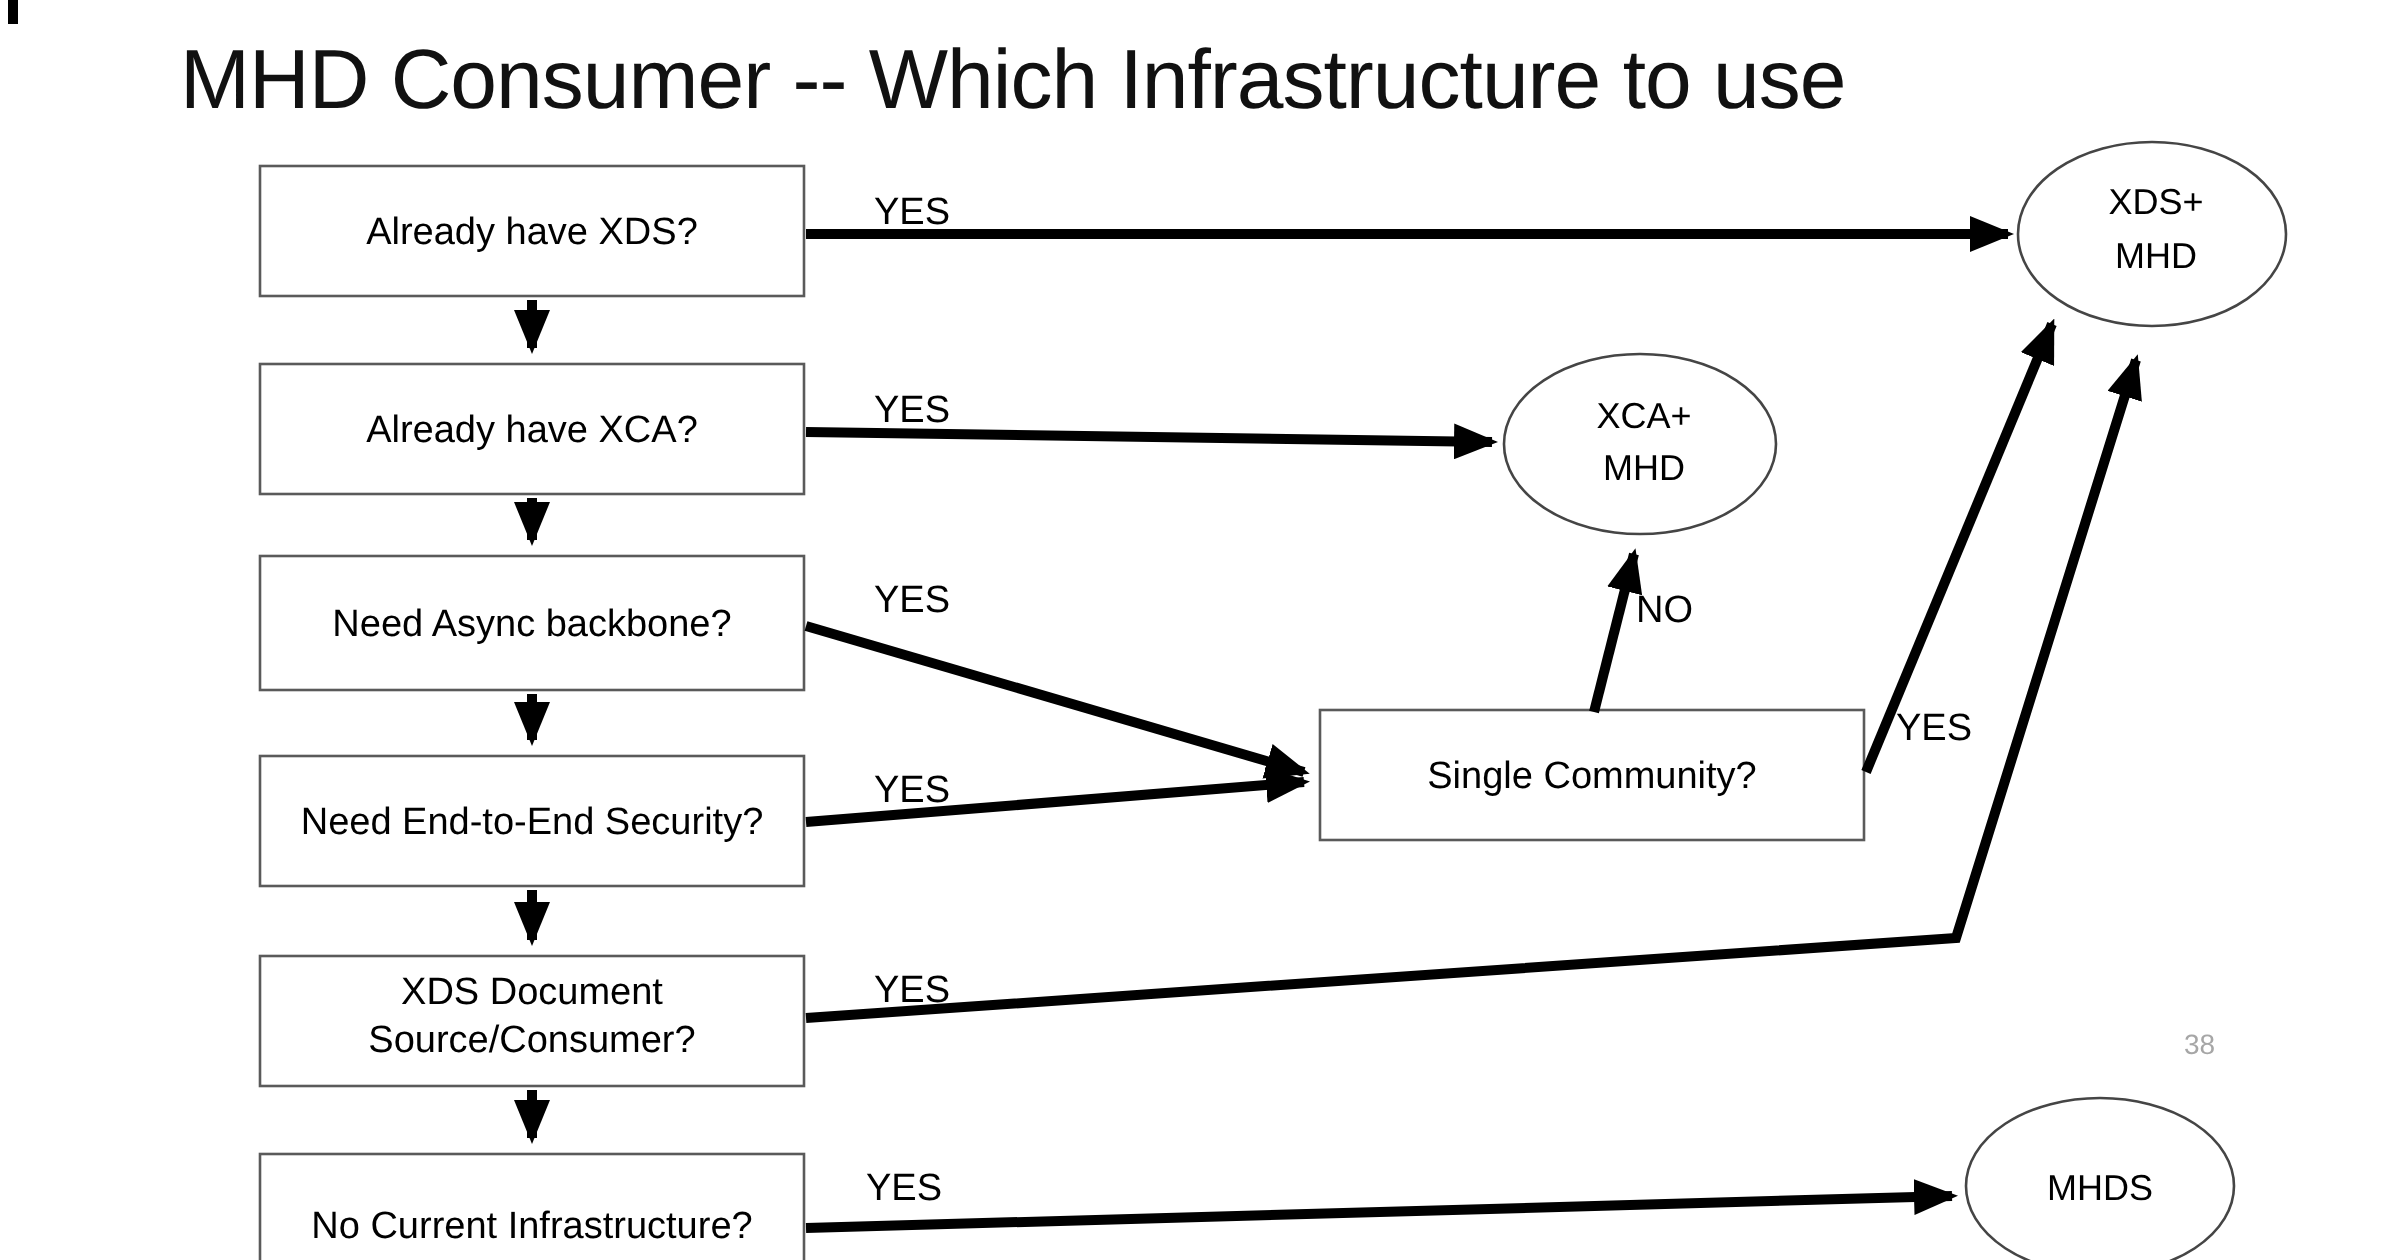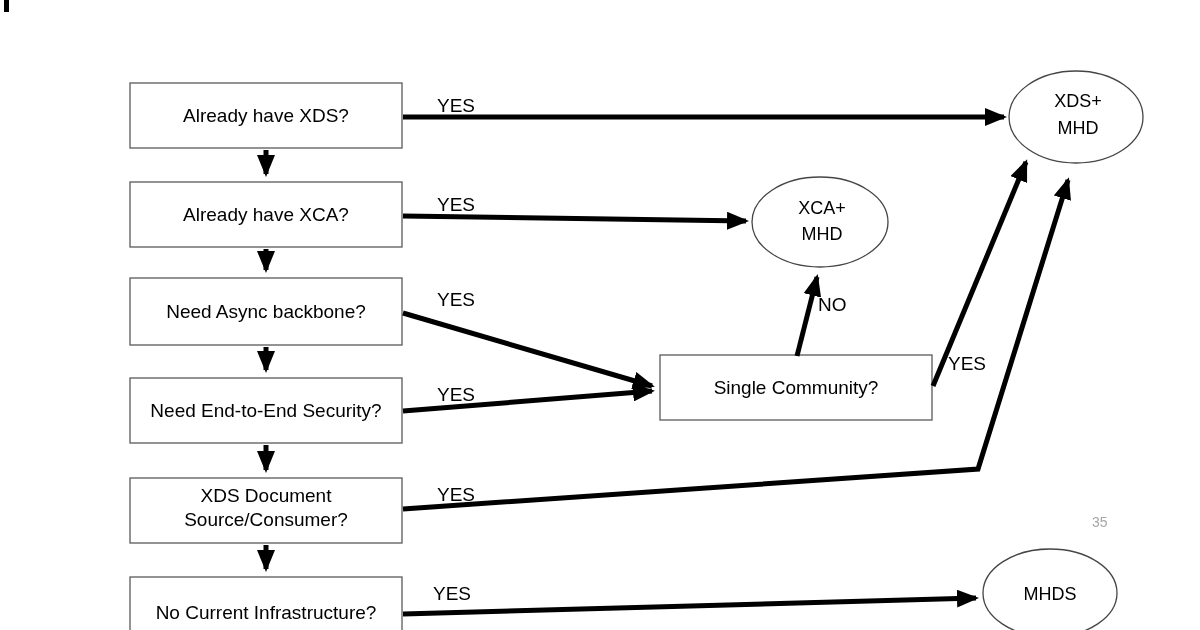--- a/index.html
+++ b/index.html
@@ -35,22 +35,23 @@
   .edge{stroke:#000000;stroke-width:5;fill:none;stroke-linejoin:miter;}
   .node-label{font-family:"Liberation Sans",sans-serif;font-size:19px;fill:#000000;text-anchor:middle;}
   .ellipse-label{font-family:"Liberation Sans",sans-serif;font-size:18px;fill:#000000;text-anchor:middle;}
   .edge-label{font-family:"Liberation Sans",sans-serif;font-size:19px;fill:#000000;text-anchor:start;}
 </style>
 </head>
 <body>
 
 <div class="slide">
 
+  <div class="slide-title">MHD Consumer -- Which Infrastructure to use</div>
   <div class="corner-mark"></div>
-  <div class="page-num">35</div>
+  <div class="page-num">38</div>
 
   <svg width="1200" height="630" viewBox="0 0 1200 630">
     <defs>
       <marker id="ah" markerUnits="userSpaceOnUse" markerWidth="22" markerHeight="18" refX="19" refY="9" orient="auto">
         <path d="M0,0 L22,9 L0,18 Z" fill="#000000"></path>
       </marker>
     </defs>
 
     <rect class="dbox" x="130" y="83" width="272" height="65"></rect>
     <rect class="dbox" x="130" y="182" width="272" height="65"></rect>

